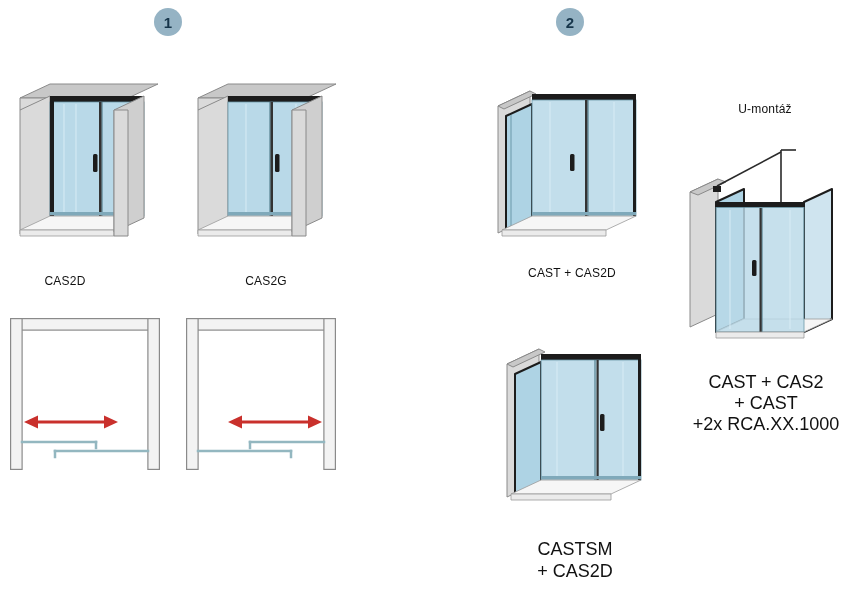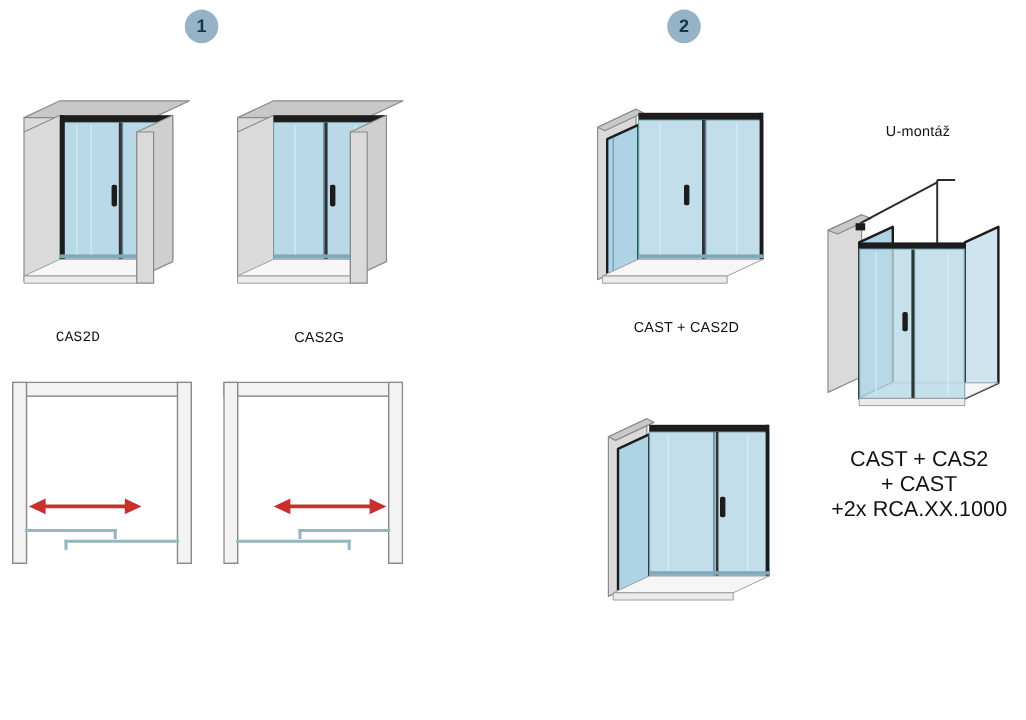--- a/index.html
+++ b/index.html
@@ -55,21 +55,21 @@
     <rect class="frame" x="44" y="42" width="4" height="120"></rect>
     <line class="divider" x1="96" y1="48" x2="96" y2="162"></line>
     <rect class="paneledge" x="93" y="48" width="2.5" height="114"></rect>
     <rect class="frame" x="87" y="100" width="4.5" height="18" rx="1.5"></rect>
     <rect class="botrail" x="44" y="158" width="94" height="3"></rect>
     <polygon class="tray" points="44,162 138,162 108,176 14,176"></polygon>
     <polygon class="traylip" points="14,176 108,176 108,182 14,182"></polygon>
     <polygon class="colside" points="138,42 138,164 108,178 108,56"></polygon>
     <rect class="wall" x="108" y="56" width="14" height="126"></rect>
   </svg>
-  <div class="abs label" style="left:0px; top:271px; width:130px;font-family:Liberation Mono, monospace;">CAS2D</div>
+  <div class="abs label" style="left:0px; top:271px; width:130px;">CAS2D</div>
 
   <svg class="abs" style="left:184px; top:54px;" width="160" height="210" viewBox="0 0 160 210">
     <polygon class="walltop" points="44,30 152,30 122,44 14,44"></polygon>
     <polygon class="wall" points="14,44 122,44 122,56 14,56"></polygon>
     <polygon class="wall" points="14,56 44,42 44,166 14,180"></polygon>
     <rect class="frame" x="44" y="42" width="94" height="6"></rect>
     <rect class="glassfill" x="44" y="48" width="94" height="114"></rect>
     <line class="texline" x1="62" y1="50" x2="62" y2="160"></line>
     <line class="texline" x1="112" y1="50" x2="112" y2="160"></line>
     <line class="texline" x1="124" y1="50" x2="124" y2="160"></line>
@@ -174,14 +174,18 @@
     <line class="texline" x1="60" y1="48" x2="60" y2="164"></line>
     <line class="texline" x1="126" y1="48" x2="126" y2="164"></line>
     <rect class="frame" x="141" y="40" width="3" height="126"></rect>
     <line class="divider" x1="98" y1="46" x2="98" y2="166"></line>
     <rect class="paneledge" x="99.5" y="46" width="2.2" height="120"></rect>
     <rect class="frame" x="103" y="100" width="4.5" height="17" rx="1.5"></rect>
     <rect class="botrail" x="44" y="162" width="100" height="3"></rect>
     <polygon class="tray" points="44,166 144,166 114,180 14,180"></polygon>
     <polygon class="traylip" points="14,180 114,180 114,186 14,186"></polygon>
   </svg>
+  <div class="abs label-block" style="left:494px; top:538px; width:162px; line-height:22px;">
+    <div>CASTSM</div>
+    <div>+ CAS2D</div>
+  </div>
 
 </div>
 
 </body></html>

